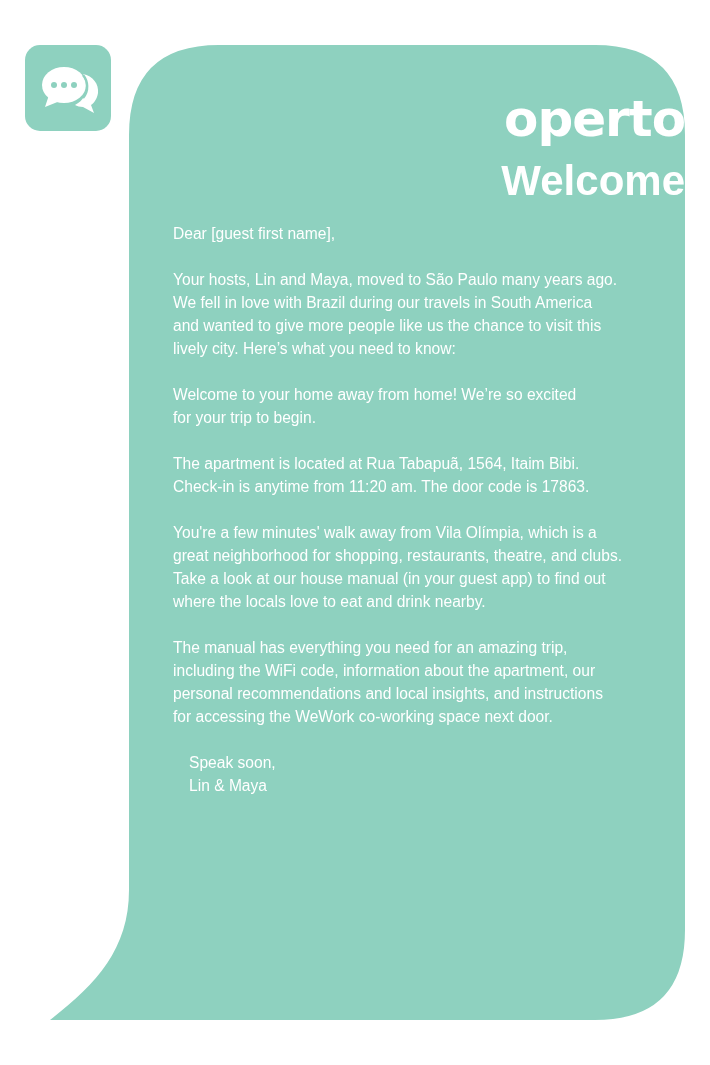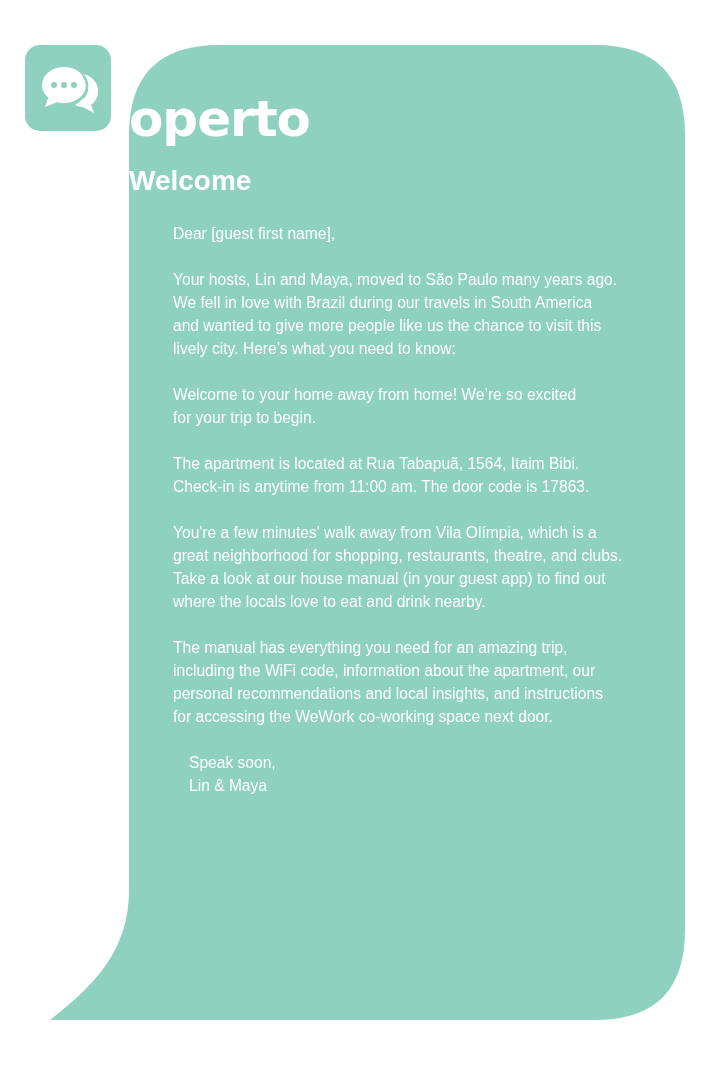--- a/index.html
+++ b/index.html
@@ -42,35 +42,35 @@
       left: 129px;
       top: 45px;
       width: 556px;
       color: #ffffff;
     }
     .logo {
       position: absolute;
       left: 0;
       width: 556px;
       top: 44px;
-      text-align: left;
+      text-align: right;
       font-family: "DejaVu Sans", sans-serif;
       font-weight: bold;
       font-size: 50px;
       letter-spacing: -1px;
       line-height: 60px;
     }
     .title {
       position: absolute;
       left: 0;
       width: 556px;
       top: 116px;
-      text-align: left;
+      text-align: right;
       font-weight: bold;
-      font-size: 28px;
+      font-size: 42px;
       line-height: 40px;
     }
     .letter {
       position: absolute;
       left: 44px;
       top: 177px;
       width: 500px;
       font-size: 15.6px;
       line-height: 23px;
     }
@@ -119,21 +119,21 @@
 
   <div class="letter">
     <p>Dear [guest first name],</p>
     <p>Your hosts, Lin and Maya, moved to São Paulo many years ago.
 We fell in love with Brazil during our travels in South America
 and wanted to give more people like us the chance to visit this
 lively city. Here’s what you need to know:</p>
     <p>Welcome to your home away from home! We’re so excited
 for your trip to begin.</p>
     <p>The apartment is located at Rua Tabapuã, 1564, Itaim Bibi.
-Check-in is anytime from 11:00 am. The door code is 17863.</p>
+Check-in is anytime from 11:20 am. The door code is 17863.</p>
     <p>You're a few minutes' walk away from Vila Olímpia, which is a
 great neighborhood for shopping, restaurants, theatre, and clubs.
 Take a look at our house manual (in your guest app) to find out
 where the locals love to eat and drink nearby.</p>
     <p>The manual has everything you need for an amazing trip,
 including the WiFi code, information about the apartment, our
 personal recommendations and local insights, and instructions
 for accessing the WeWork co-working space next door.</p>
     <p class="closing">Speak soon,
 Lin &amp; Maya</p>

